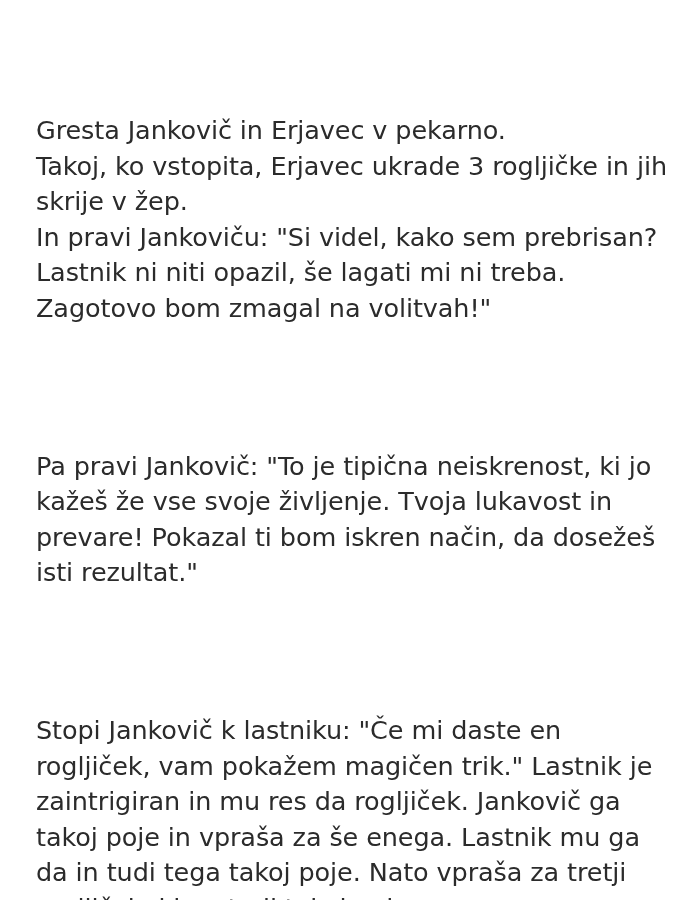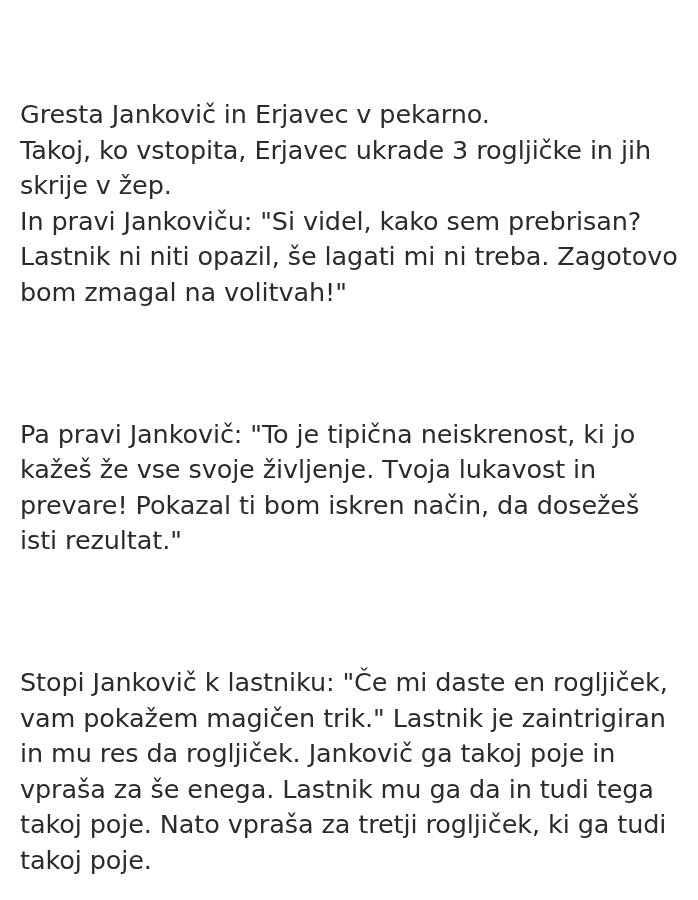--- a/index.html
+++ b/index.html
@@ -23,21 +23,21 @@
   .joke-text {
     color: #2b2b2b;
     font-size: 25.5px;
     line-height: 35.5px;
     font-weight: 400;
     letter-spacing: -0.1px;
     white-space: pre-wrap;
     word-wrap: break-word;
   }
   .para {
-    margin: 0;
+    margin: 16px;
     white-space: pre-wrap;
   }
   .para + .para {
     margin-top: 35.5px;
   }
 </style>
 </head>
 <body>
 
 <div class="page">

